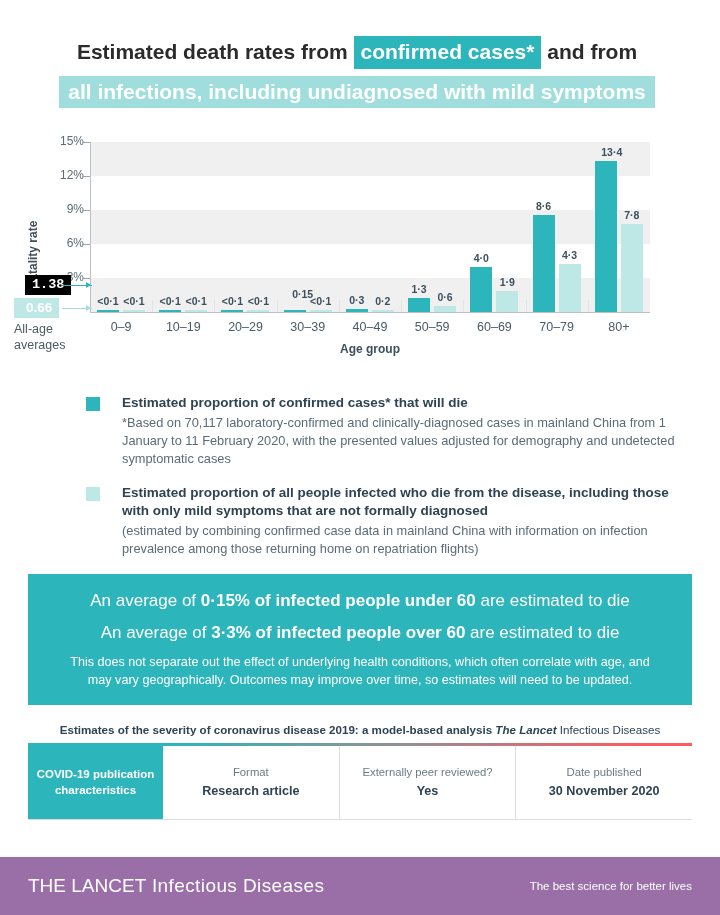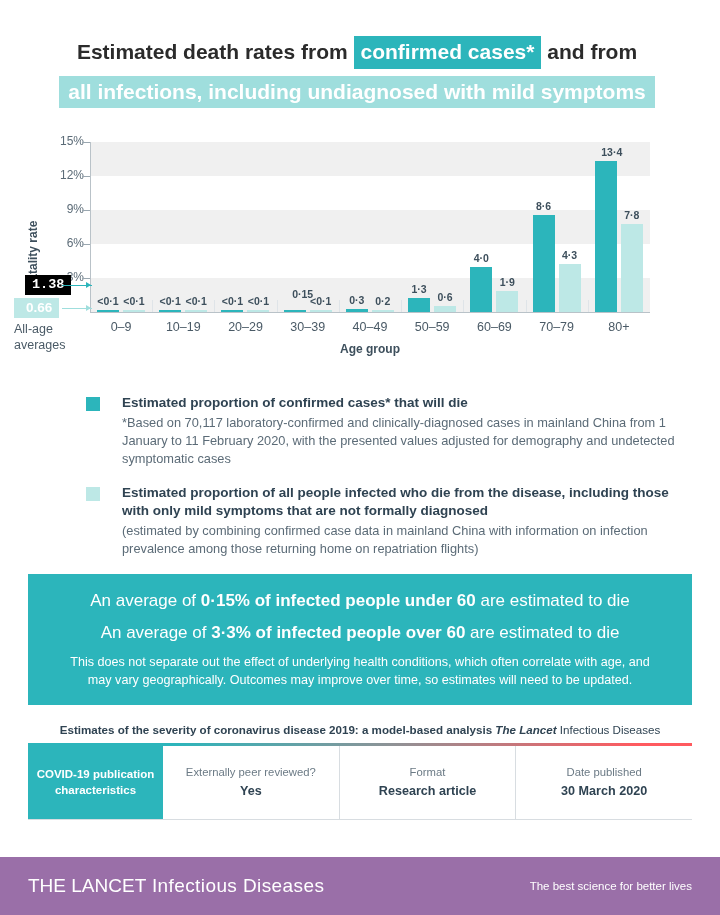--- a/index.html
+++ b/index.html
@@ -310,30 +310,30 @@
 
 <div class="citation">
   <span>Estimates of the severity of coronavirus disease 2019: a model-based analysis </span><span class="journal">The Lancet</span><span class="journal2"> Infectious Diseases</span>
 </div>
 
 <div class="grad-bar"></div>
 
 <div class="pub-table">
   <div class="pub-cell head">COVID-19 publication characteristics</div>
   <div class="pub-cell">
+    <div class="pub-key">Format</div>
+    <div class="pub-val">Research article</div>
+  </div>
+  <div class="pub-cell">
     <div class="pub-key">Externally peer reviewed?</div>
     <div class="pub-val">Yes</div>
   </div>
   <div class="pub-cell">
-    <div class="pub-key">Format</div>
-    <div class="pub-val">Research article</div>
-  </div>
-  <div class="pub-cell">
     <div class="pub-key">Date published</div>
-    <div class="pub-val">30 March 2020</div>
+    <div class="pub-val">30 November 2020</div>
   </div>
 </div>
 
 <div class="footer">
   <div class="footer-brand">
     <span>THE LANCET</span><span class="thin"> Infectious Diseases</span>
   </div>
   <div class="footer-tag">The best science for better lives</div>
 </div>
 

